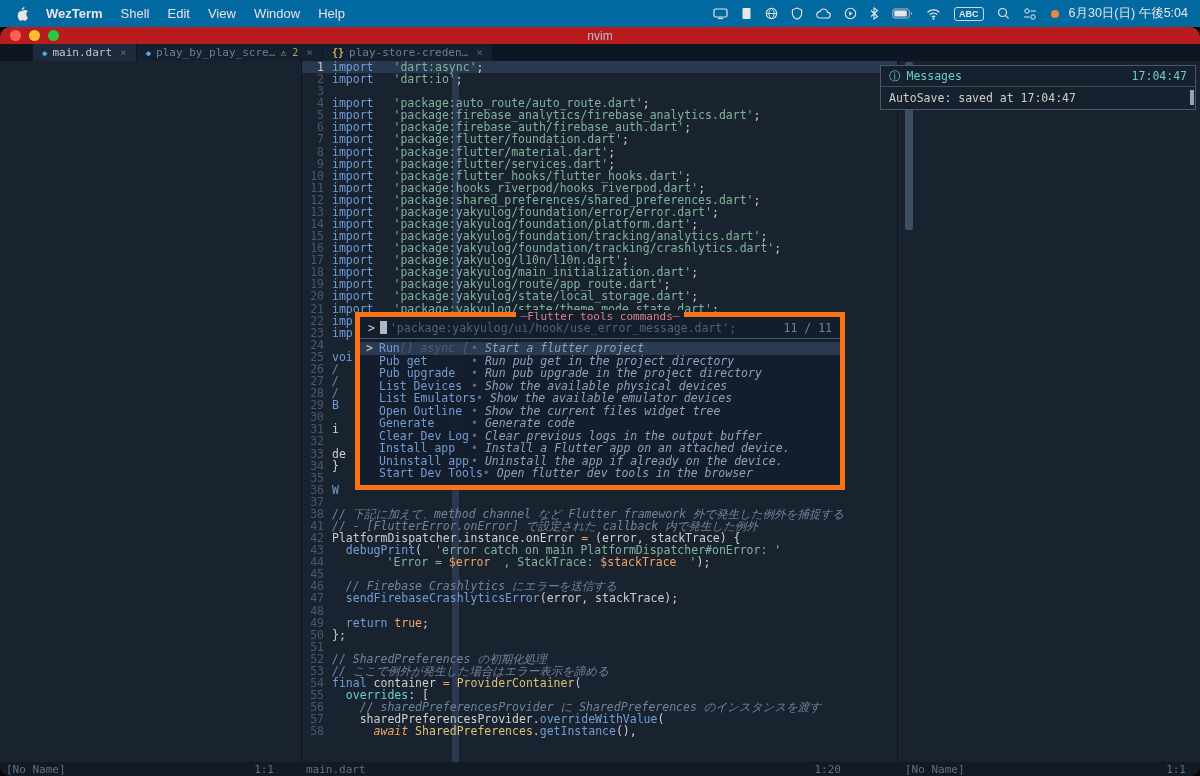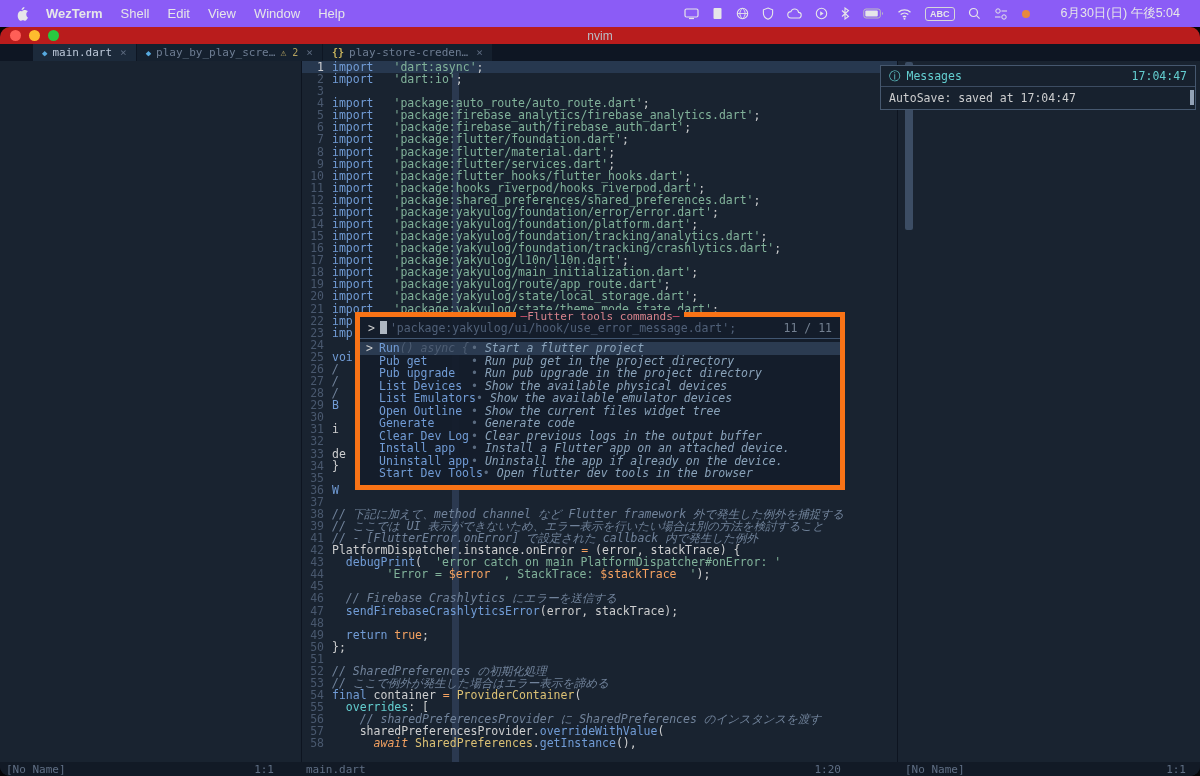--- a/index.html
+++ b/index.html
@@ -1,27 +1,27 @@
 <!DOCTYPE html>
 <html><head>
 <meta charset="utf-8">
 <style>
   * { margin:0; padding:0; box-sizing:border-box; }
   html,body { background:#000; }
   .screen { position:relative; width:1200px; height:776px; overflow:hidden; background:#050507;
             font-family:"DejaVu Sans Mono", monospace; }
 
   
-  .menubar { position:absolute; top:0; left:0; width:1200px; height:27px; background:#8b5cf6;
+  .menubar { position:absolute; top:0; left:0; width:1200px; height:27px; background:#0369a1;
              display:flex; align-items:center; color:#e6e6e9;
              font-family:"Liberation Sans", sans-serif; font-size:13px; }
   .mb-left { display:flex; align-items:center; gap:18px; padding-left:16px; }
   .mb-item { cursor:default; }
   .mb-item.first { font-weight:bold; }
-  .mb-right { margin-left:auto; display:flex; align-items:center; gap:28px; padding-right:20px; }
+  .mb-right { margin-left:auto; display:flex; align-items:center; gap:7px; padding-right:12px; }
   .mb-icon { display:inline-flex; align-items:center; }
   .abc-badge { border:1px solid #d6d6da; border-radius:3px; font-size:9px; font-weight:bold;
                padding:1px 4px; line-height:10px; }
   .mb-clock { font-size:12.5px; margin-left:2px; white-space:nowrap; }
 
   
   .window { position:absolute; top:27px; left:0; width:1200px; height:749px; background:#192330;
             border-radius:10px; overflow:hidden; display:flex; flex-direction:column; }
   .titlebar { height:17px; background:#b91c1c; position:relative; display:flex; align-items:center;
               justify-content:center; }
@@ -266,21 +266,20 @@
             <div class="row"><span class="gutter">29</span><span class="txt"><span class="tk-fn">B</span></span></div>
             <div class="row"><span class="gutter">30</span><span class="txt"></span></div>
             <div class="row"><span class="gutter">31</span><span class="txt"><span class="tk-fg">i</span></span></div>
             <div class="row"><span class="gutter">32</span><span class="txt"></span></div>
             <div class="row"><span class="gutter">33</span><span class="txt"><span class="tk-fg">de</span></span></div>
             <div class="row"><span class="gutter">34</span><span class="txt"><span class="tk-fg">}</span></span></div>
             <div class="row"><span class="gutter">35</span><span class="txt"></span></div>
             <div class="row"><span class="gutter">36</span><span class="txt"><span class="tk-fn">W</span></span></div>
             <div class="row"><span class="gutter">37</span><span class="txt"></span></div>
             <div class="row"><span class="gutter">38</span><span class="txt"><span class="tk-cmt">// 下記に加えて、method channel など Flutter framework 外で発生した例外を捕捉する</span></span></div>
-            <div class="row"><span class="gutter">39</span><span class="txt"><span class="tk-cmt">// ここでは UI 表示ができないため、エラー表示を行いたい場合は別の方法を検討すること</span></span></div>
             <div class="row"><span class="gutter">41</span><span class="txt"><span class="tk-cmt">// - [FlutterError.onError] で設定された callback 内で発生した例外</span></span></div>
             <div class="row"><span class="gutter">42</span><span class="txt"><span class="tk-fg">PlatformDispatcher.instance.onError </span><span class="tk-op">=</span><span class="tk-fg"> (error, stackTrace) {</span></span></div>
             <div class="row"><span class="gutter">43</span><span class="txt"><span class="tk-fg">  </span><span class="tk-fn">debugPrint</span><span class="tk-fg">(</span><span class="tk-str">'error catch on main PlatformDispatcher#onError: '</span></span></div>
             <div class="row"><span class="gutter">44</span><span class="txt"><span class="tk-fg">      </span><span class="tk-str">'Error = </span><span class="tk-itp">$error</span><span class="tk-str">, StackTrace: </span><span class="tk-itp">$stackTrace</span><span class="tk-str">'</span><span class="tk-fg">);</span></span></div>
             <div class="row"><span class="gutter">45</span><span class="txt"></span></div>
             <div class="row"><span class="gutter">46</span><span class="txt"><span class="tk-fg">  </span><span class="tk-cmt">// Firebase Crashlytics にエラーを送信する</span></span></div>
             <div class="row"><span class="gutter">47</span><span class="txt"><span class="tk-fg">  </span><span class="tk-fn">sendFirebaseCrashlyticsError</span><span class="tk-fg">(error, stackTrace);</span></span></div>
             <div class="row"><span class="gutter">48</span><span class="txt"></span></div>
             <div class="row"><span class="gutter">49</span><span class="txt"><span class="tk-fg">  </span><span class="tk-kw">return</span><span class="tk-fg"> </span><span class="tk-op">true</span><span class="tk-fg">;</span></span></div>
             <div class="row"><span class="gutter">50</span><span class="txt"><span class="tk-fg">};</span></span></div>

